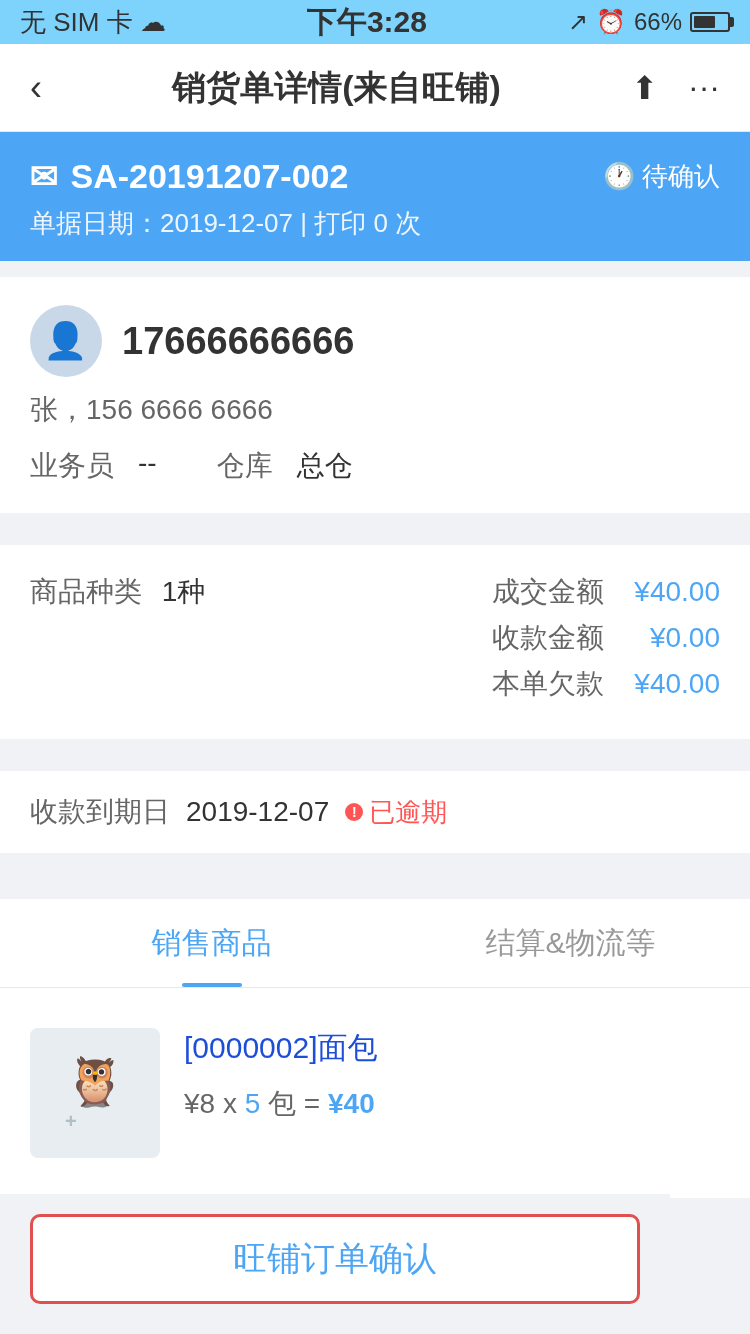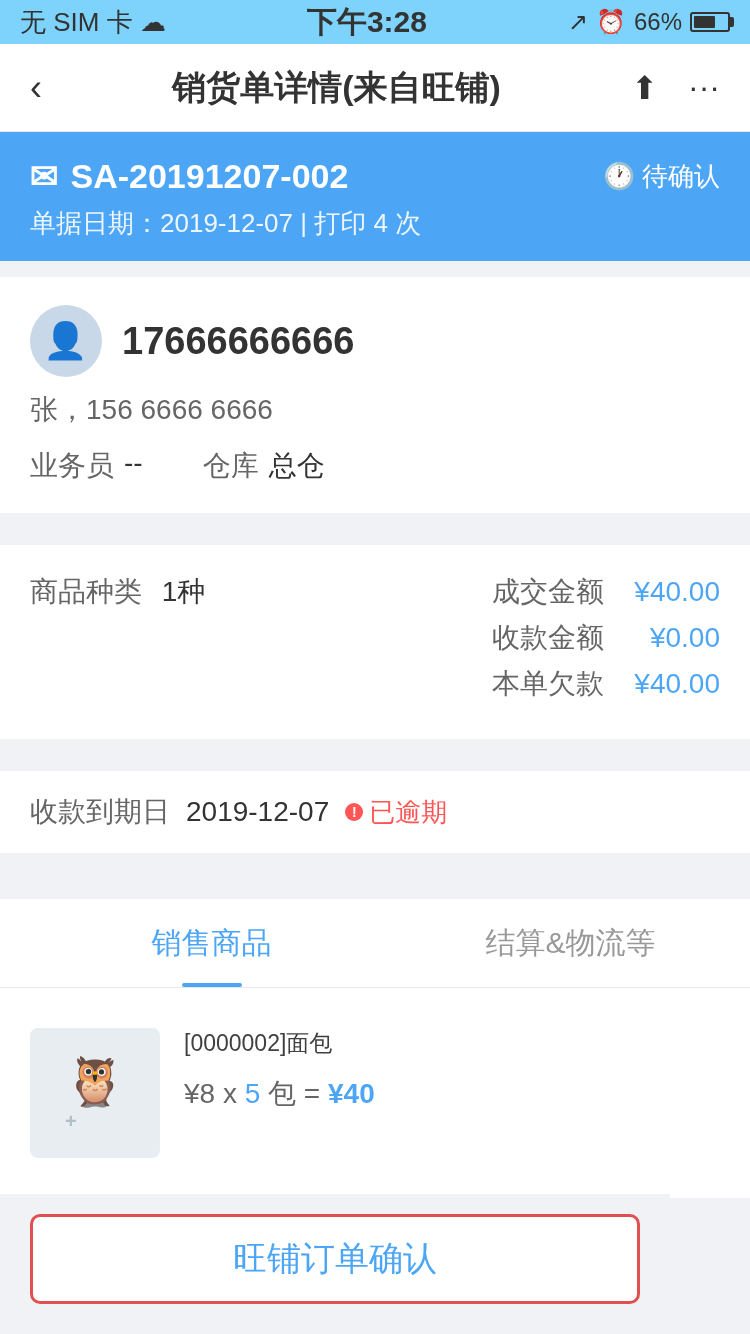--- a/index.html
+++ b/index.html
@@ -113,21 +113,21 @@
       font-size: 28px;
       color: #666;
       margin-bottom: 18px;
     }
     .customer-meta {
       display: flex;
       gap: 60px;
       font-size: 28px;
       color: #333;
     }
-    .meta-item { display: flex; gap: 10px; }
+    .meta-item { display: flex; gap: 24px; }
     .meta-label { color: #666; }
     .meta-value { color: #333; }
 
     
     .summary-card {
       background: #fff;
       padding: 28px 30px;
       margin-bottom: 16px;
       display: flex;
       justify-content: space-between;
@@ -228,22 +228,22 @@
       color: #b0bec5;
       text-align: center;
     }
     .product-plus {
       font-size: 20px;
       color: #b0bec5;
       font-weight: 700;
     }
     .product-info { flex: 1; }
     .product-name {
-      font-size: 23px;
-      color: #404040;
+      font-size: 30px;
+      color: #1d4ed8;
       font-weight: 500;
       margin-bottom: 16px;
     }
     .product-price-row {
       font-size: 28px;
       color: #666;
     }
     .price-highlight { color: #4da6f5; font-weight: 600; }
     .qty-highlight { color: #4da6f5; }
 
@@ -317,21 +317,21 @@
       <span>SA-20191207-002</span>
     </div>
     <div class="order-status">
       <span>🕐</span>
       <span>待确认</span>
     </div>
   </div>
   <div class="order-date">
     <span>单据日期：2019-12-07</span>
     <span> | </span>
-    <span>打印 4 次</span>
+    <span>打印 0 次</span>
   </div>
 </div>
 
 <div class="divider"></div>
 
 <div class="customer-card">
   <div class="customer-top">
     <div class="customer-avatar">
       <span>👤</span>
     </div>

